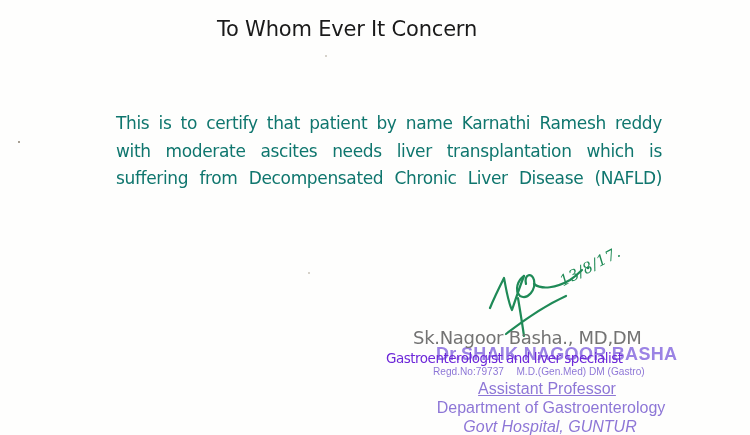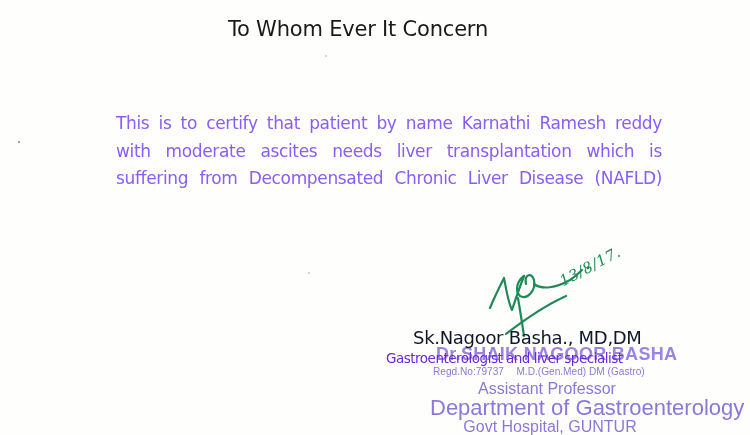--- a/index.html
+++ b/index.html
@@ -20,30 +20,29 @@
     }
     .title {
       position: absolute;
       left: 0;
       width: 694px;
       top: 17px;
       text-align: center;
       font-size: 21px;
       letter-spacing: -0.2px;
       color: #1a1a1a;
-      padding-left: 11px;
     }
     .body-text {
       position: absolute;
       left: 116px;
       top: 110px;
       width: 546px;
       font-size: 17px;
       line-height: 27.5px;
-      color: #8b5cf6;
+      color: #0f766e;
       letter-spacing: -0.35px;
     }
     .body-line {
       display: block;
       white-space: nowrap;
     }
     .body-line.justify {
       text-align: justify;
       text-align-last: justify;
       white-space: normal;
@@ -72,21 +71,21 @@
       color: #1e8a55;
       transform: rotate(-28deg);
       transform-origin: left bottom;
       letter-spacing: 0.5px;
     }
     .doctor-name {
       position: absolute;
       left: 413px;
       top: 327px;
       font-size: 18px;
-      color: #0f172a;
+      color: #737373;
       letter-spacing: -0.3px;
       white-space: nowrap;
     }
     .stamp {
       position: absolute;
       left: 422px;
       top: 345px;
       width: 250px;
       color: #7a5fd0;
       font-family: "Liberation Sans", sans-serif;
@@ -109,32 +108,34 @@
       display: flex;
       justify-content: space-between;
       padding: 0 8px 0 12px;
       transform: scaleX(0.92);
       transform-origin: left;
     }
     .stamp-title {
       font-size: 16px;
       line-height: 19px;
       white-space: nowrap;
+      text-decoration: underline;
     }
     .stamp-dept {
-      font-size: 22px;
+      font-size: 16px;
       line-height: 19px;
       white-space: nowrap;
       margin-left: 8px;
     }
     .stamp-hosp {
       font-size: 16px;
       line-height: 19px;
       white-space: nowrap;
       margin-left: 6px;
+      font-style: italic;
     }
     .designation {
       position: absolute;
       left: 386px;
       top: 350px;
       font-size: 13.5px;
       color: #6d28d9;
       letter-spacing: -0.5px;
       white-space: nowrap;
     }

